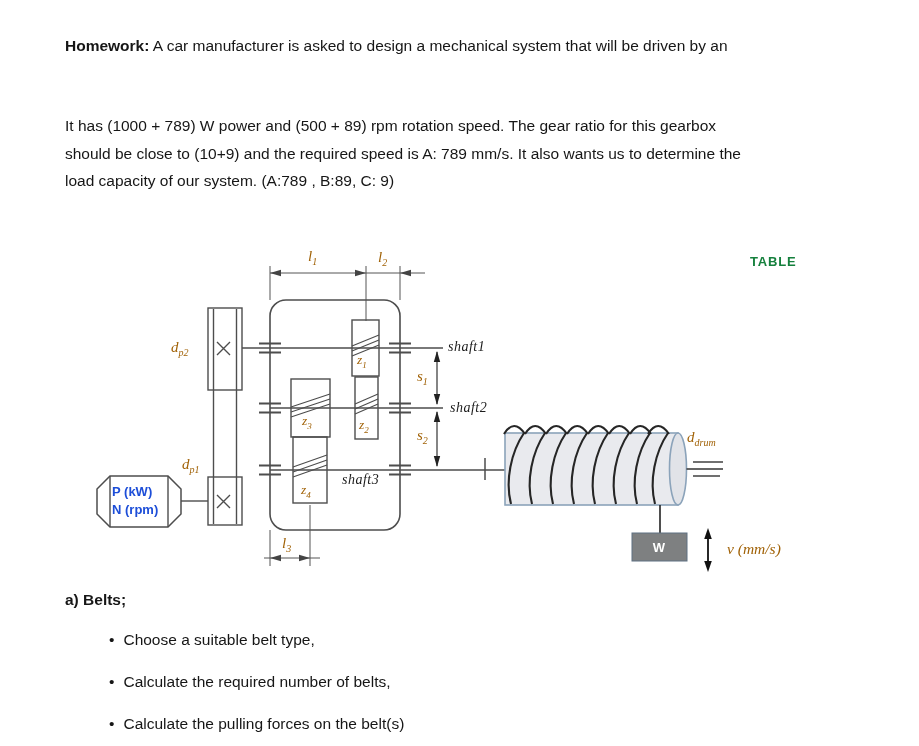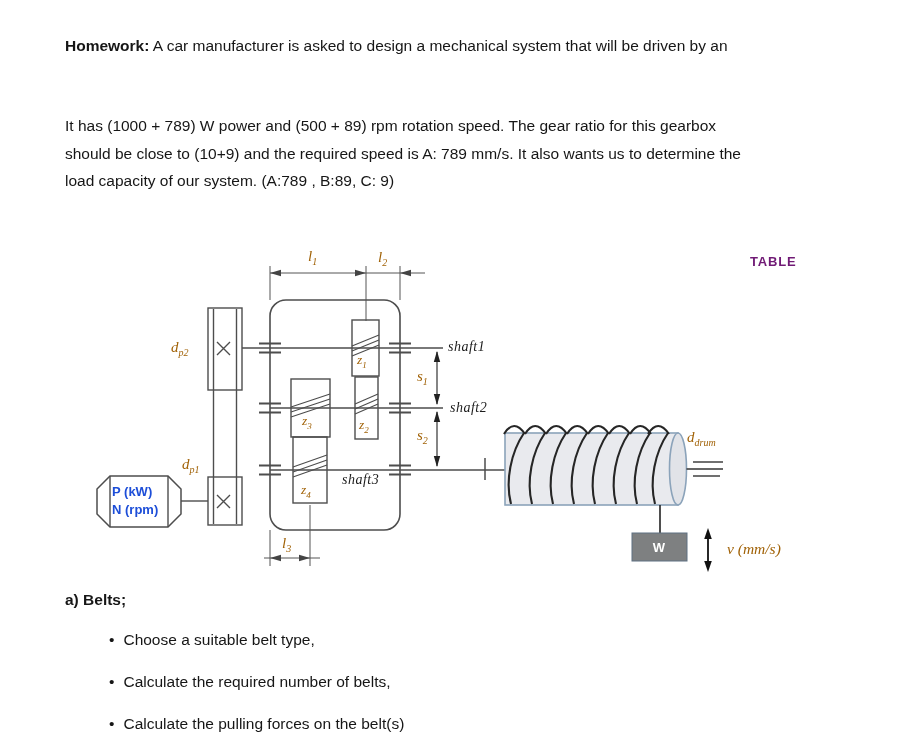--- a/index.html
+++ b/index.html
@@ -11,21 +11,21 @@
   .textblock { position:absolute; left:65px; width:830px; font-size:15.5px; line-height:27.5px; }
   .textblock .bold { font-weight:bold; }
   .p1 { top:32px; }
   .p2 { top:112px; }
   .section-head { position:absolute; left:65px; top:591px; font-size:15.5px; font-weight:bold; }
   .bullet-line { position:absolute; left:65px; font-size:15.5px;margin-left:44px; }
   .bullet-line .bullet { margin-right:9px; }
   .b1 { top:631px; } .b2 { top:673px; } .b3 { top:715px; }
   .table-link {
     position:absolute; left:750px; top:254px; font-size:13px; font-weight:bold;
-    color:#701a75; letter-spacing:0.8px; cursor:pointer;
+    color:#15803d; letter-spacing:0.8px; cursor:pointer;
   }
   svg.diagram { position:absolute; left:0; top:0; }
   .mlabel {
     position:absolute; font-family:"Liberation Serif", serif; font-style:italic;
     font-size:15px; color:#a16207; white-space:nowrap;
   }
   .mlabel sub { font-size:10px; font-style:italic; }
   .zlabel { font-size:13.5px; }
   .zlabel sub { font-size:9px; }
   .shlabel {

